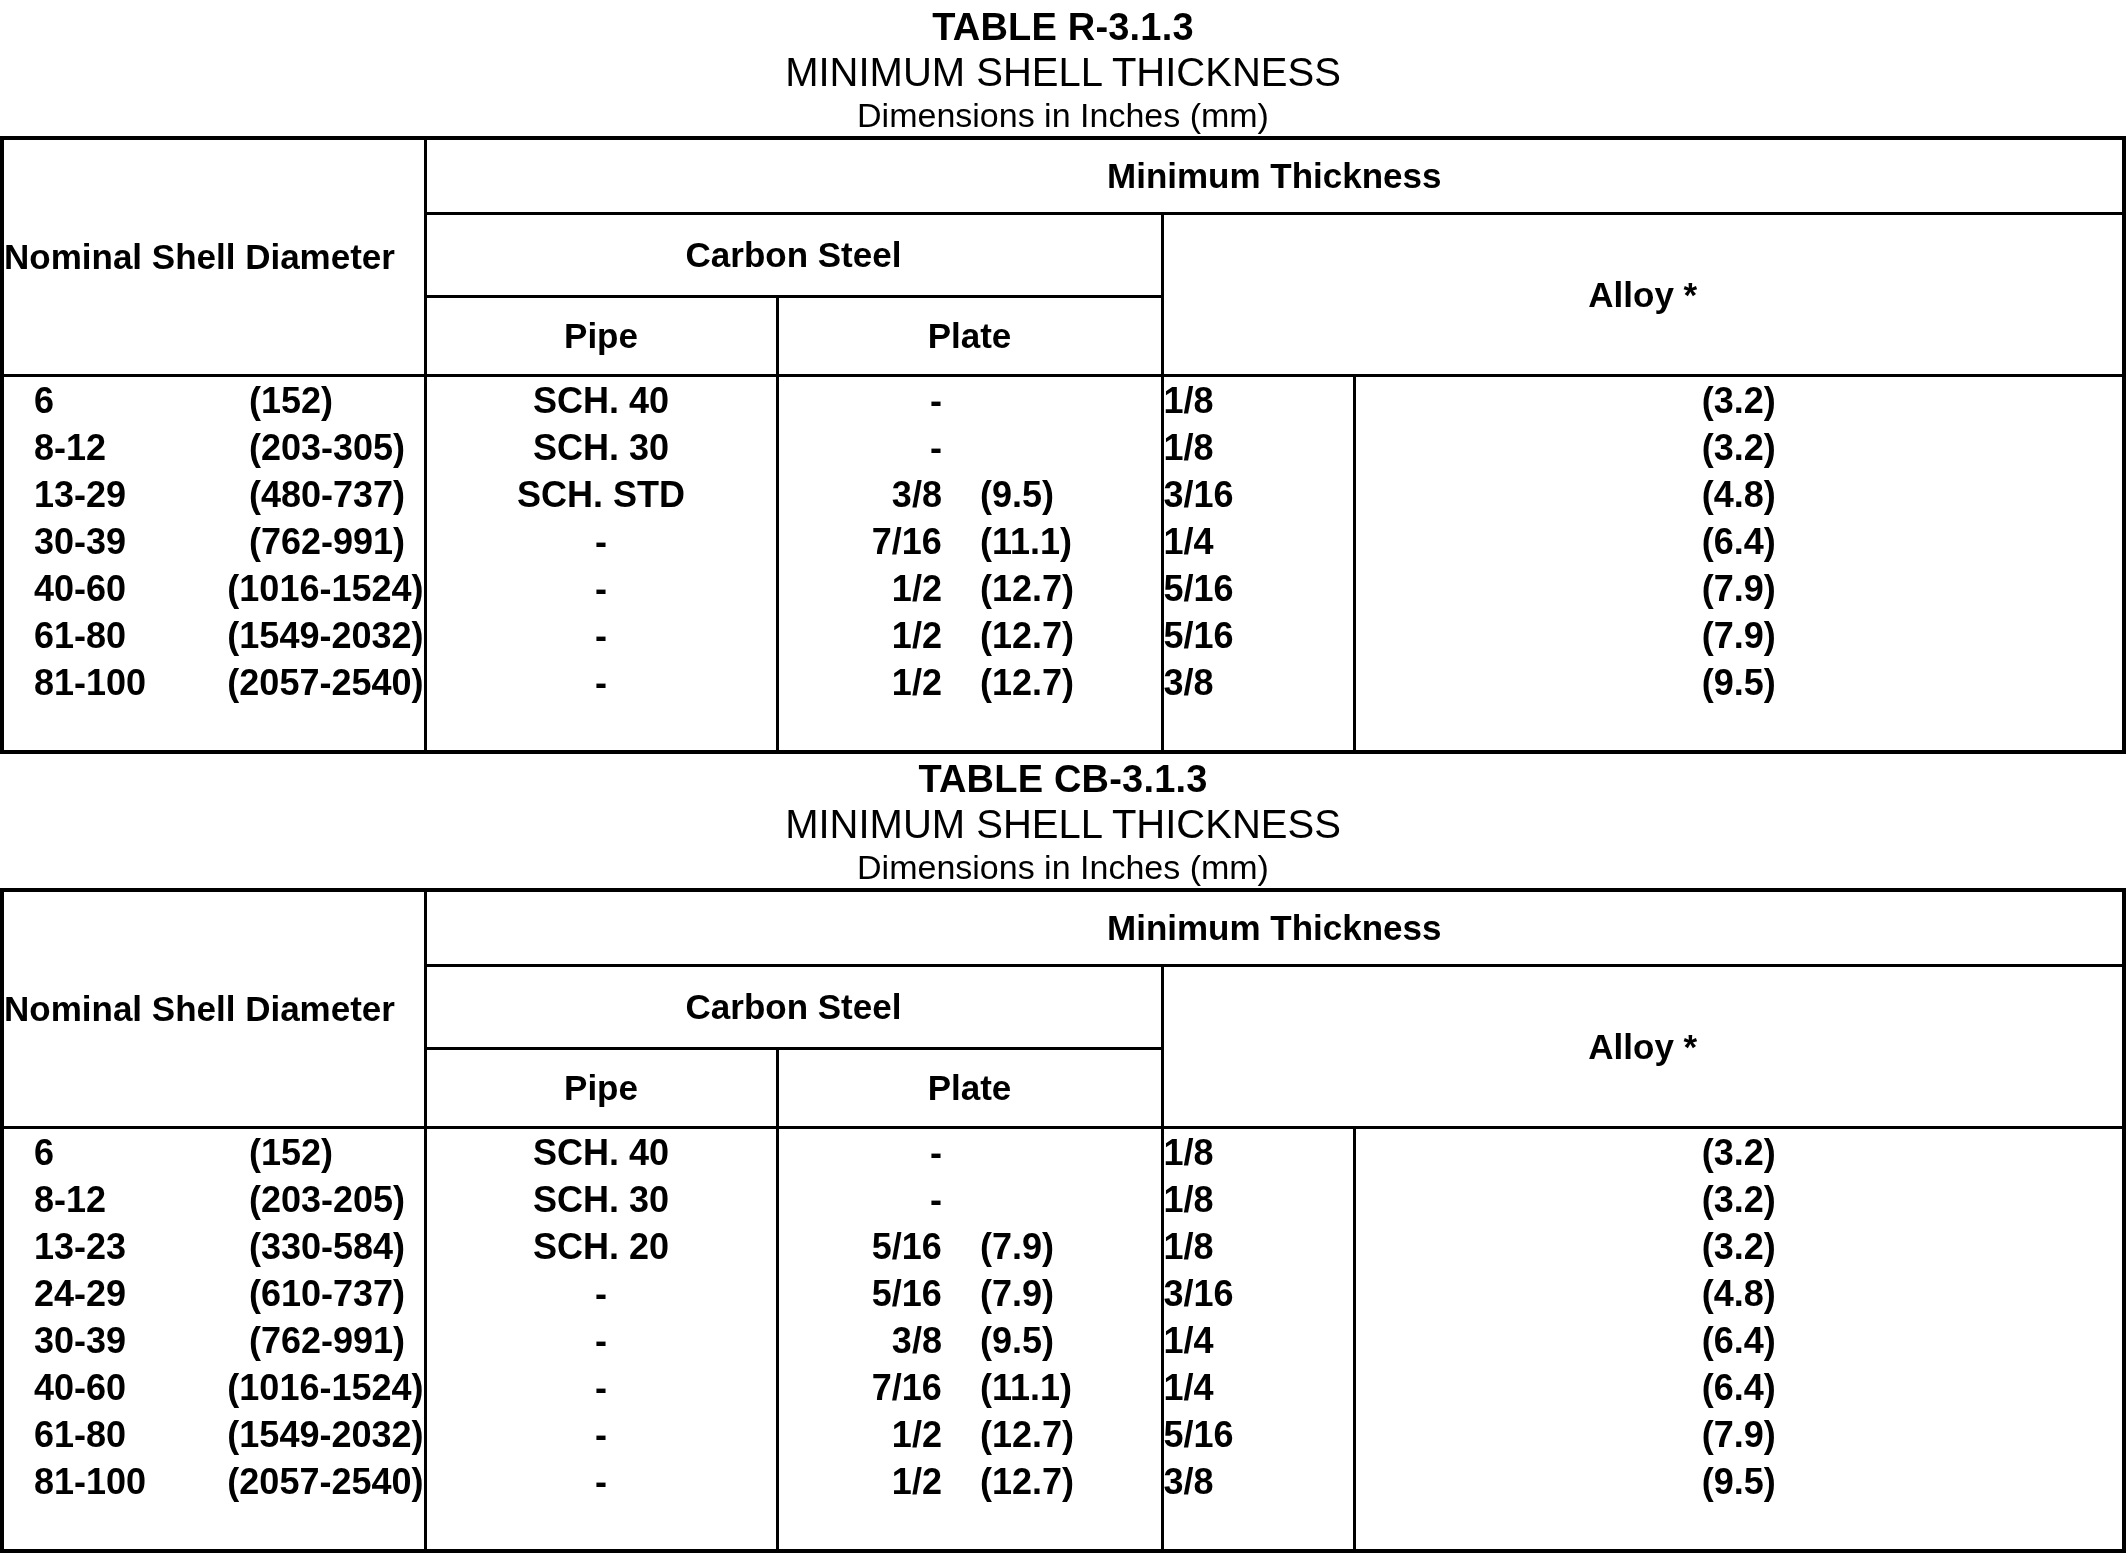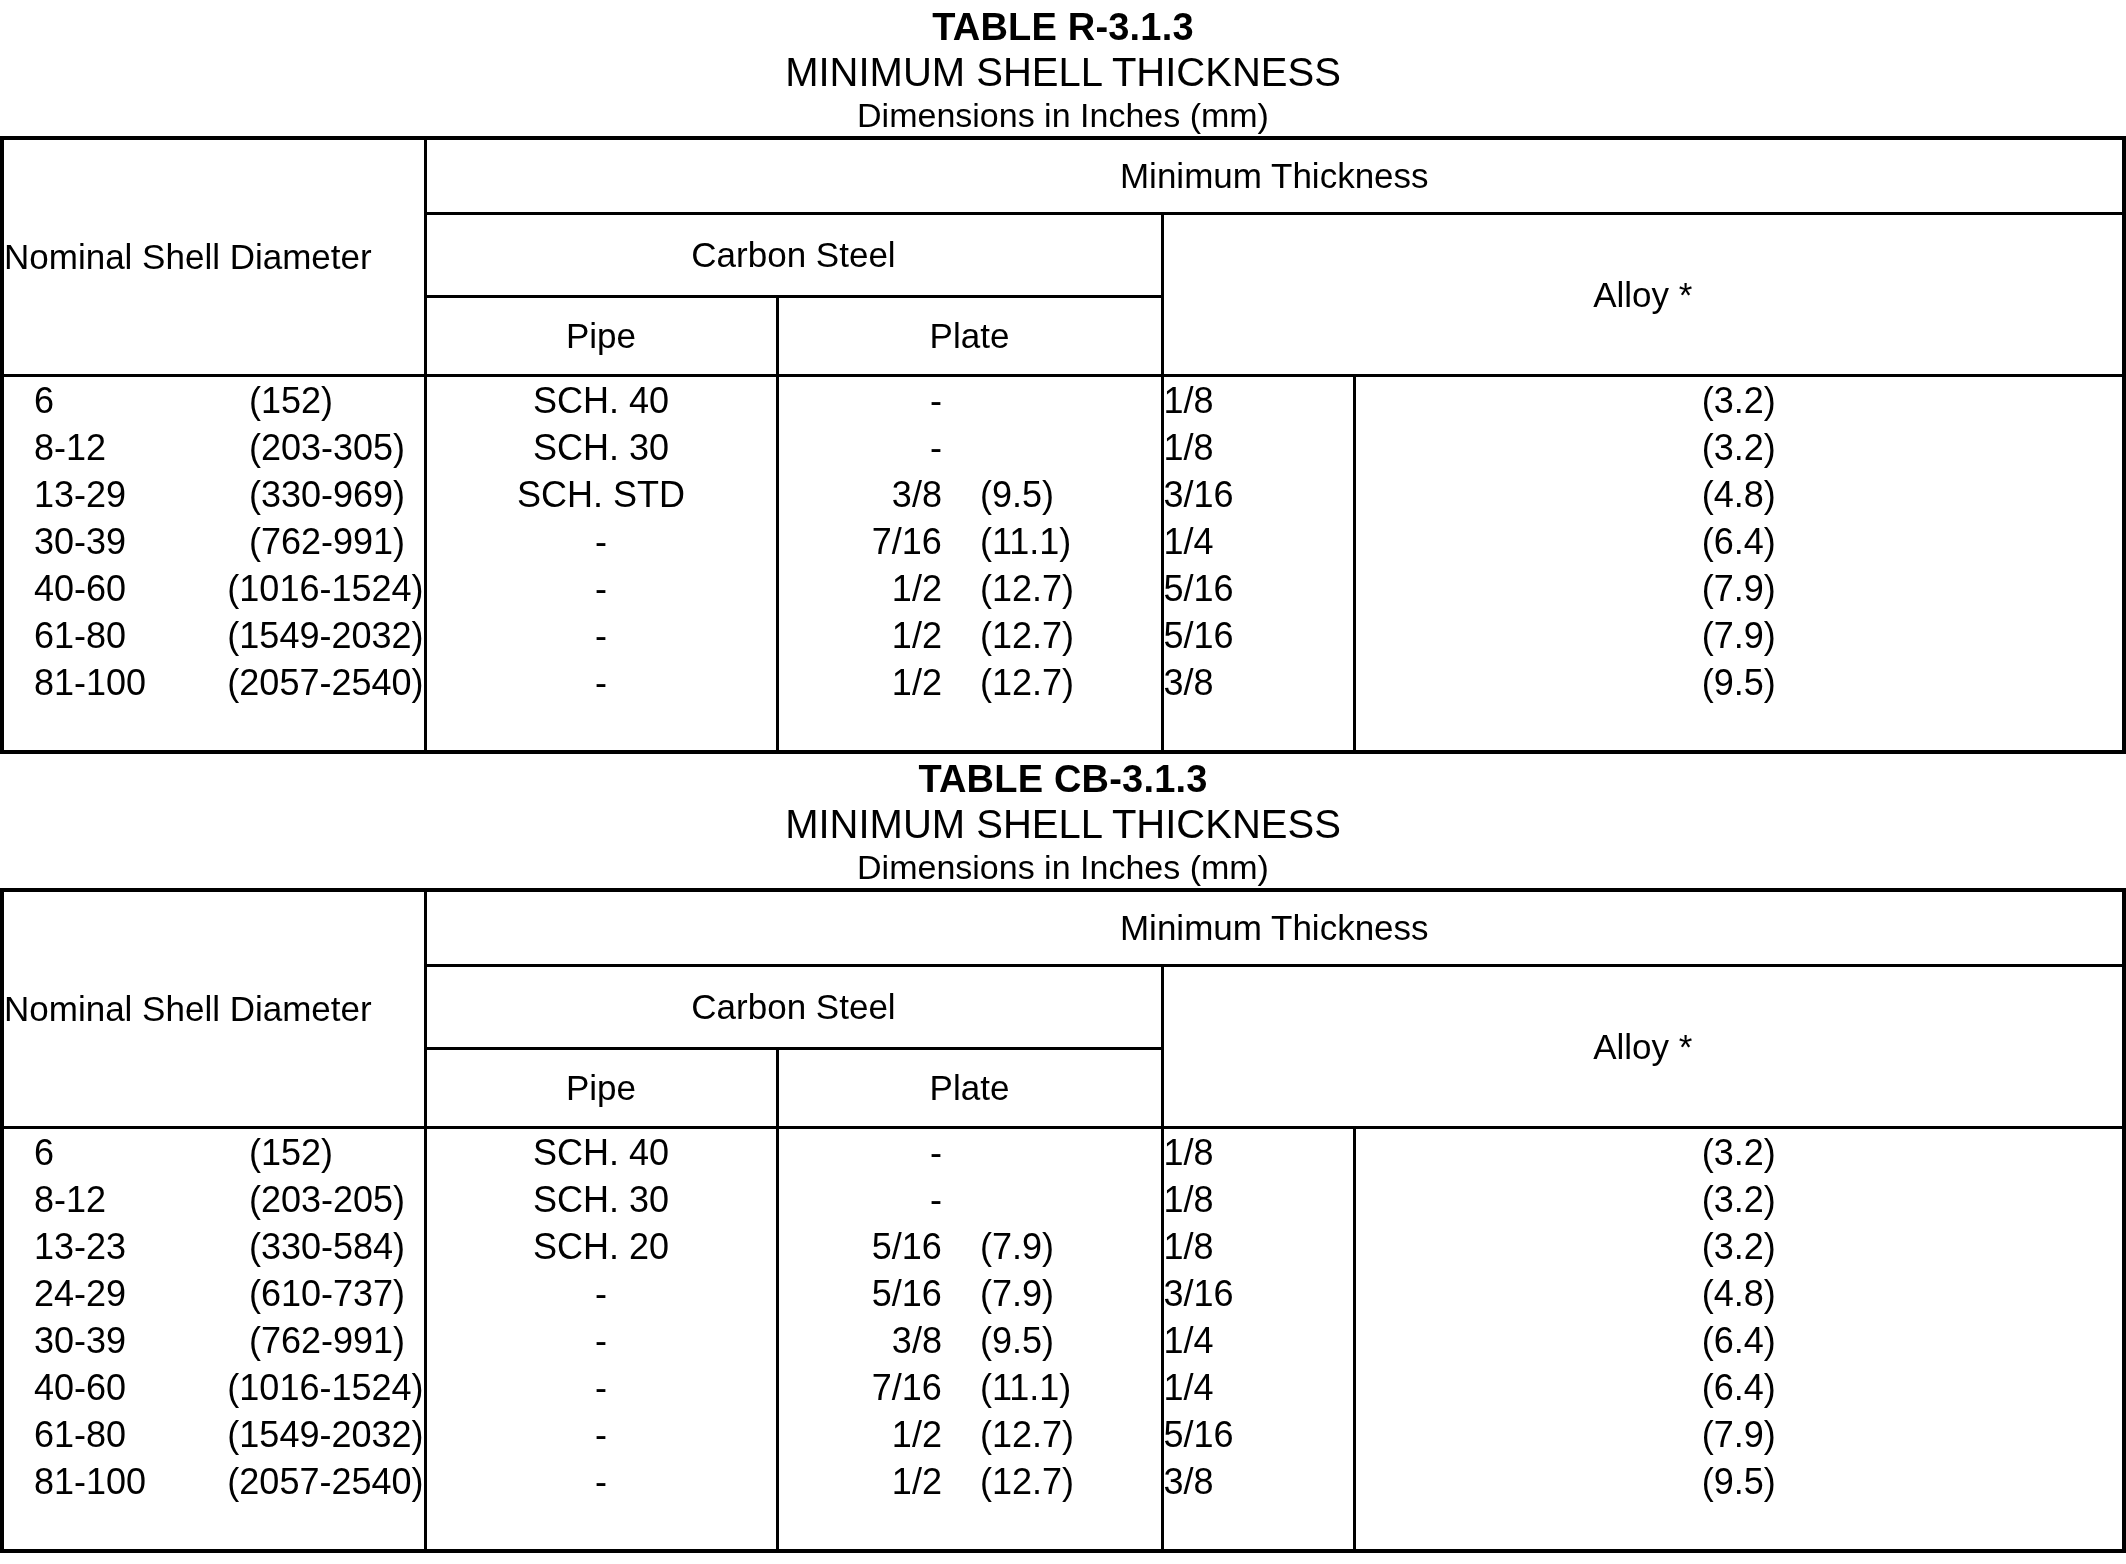--- a/index.html
+++ b/index.html
@@ -22,21 +22,21 @@
     border-collapse:collapse;
     width:2126px;
     table-layout:fixed;
     border:4px solid #000;
   }
   table.sheet td{
     border:3px solid #000;
     padding:0;
     vertical-align:middle;
     font-size:35px;
-    font-weight:normal;
+    font-weight:bold;
   }
   .hcell{text-align:center;}
   .nsd-label{
     text-align:left;
     padding-left:28px;
     font-size:37px;
   }
   
   .h-mt{height:72px;}
   .h-cs{height:80px;}
@@ -120,21 +120,21 @@
             </div>
             <div class="srow">
               <span class="dia">
                 <span class="in">8-12</span>
                 <span class="mm">(203-305)</span>
               </span>
             </div>
             <div class="srow">
               <span class="dia">
                 <span class="in">13-29</span>
-                <span class="mm">(330-969)</span>
+                <span class="mm">(480-737)</span>
               </span>
             </div>
             <div class="srow">
               <span class="dia">
                 <span class="in">30-39</span>
                 <span class="mm">(762-991)</span>
               </span>
             </div>
             <div class="srow">
               <span class="dia">

